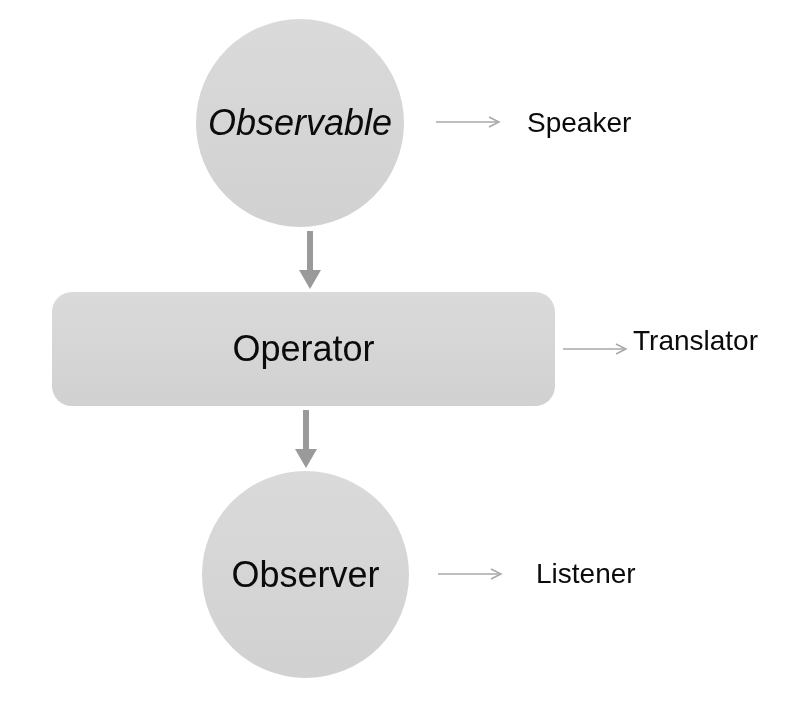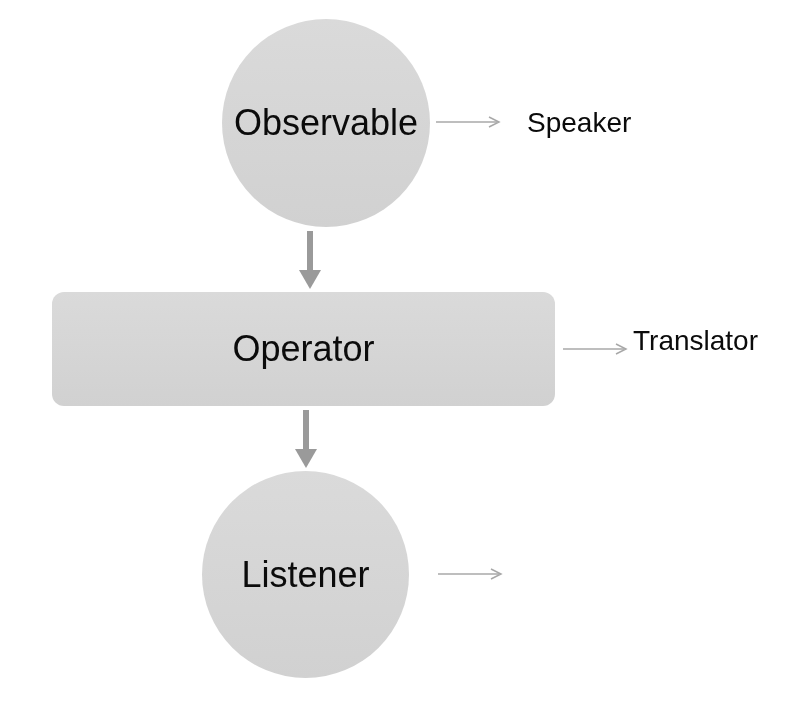--- a/index.html
+++ b/index.html
@@ -28,23 +28,23 @@
     display:flex;
     align-items:center;
     justify-content:center;
     background:linear-gradient(to bottom, var(--shape-fill-top), var(--shape-fill-bottom));
     font-size:36px;
     line-height:1;
     color:var(--text);
     text-align:center;
   }
   .node.circle{ border-radius:50%; }
-  .node.rect{ border-radius:12px; }
+  .node.rect{ border-radius:20px; }
 
-  .node-observable{ left:222px; top:19px;  width:208px; height:208px; }
+  .node-observable{ left:196px; top:19px;  width:208px; height:208px;font-style:italic; }
   .node-operator  { left:52px;  top:292px; width:503px; height:114px; }
   .node-observer  { left:202px; top:471px; width:207px; height:207px; }
 
   .flow-arrow{ position:absolute; display:block; }
   .flow-arrow-1{ left:298px; top:231px; }
   .flow-arrow-2{ left:294px; top:410px; }
 
   .annot-arrow{ position:absolute; display:block; }
   .annot-arrow-speaker   { left:436px; top:114px; }
   .annot-arrow-translator{ left:563px; top:341px; }
@@ -91,21 +91,22 @@
     <polyline points="53,3 63,8 53,13" fill="none" stroke="var(--annot-arrow)" stroke-width="1.5"></polyline>
   </svg>
   <div class="annot-label annot-label-translator">Translator</div>
 
   <svg class="flow-arrow flow-arrow-2" width="24" height="59" viewBox="0 0 24 59" aria-hidden="true">
     <rect x="9" y="0" width="6" height="41" fill="var(--flow-arrow)"></rect>
     <polygon points="1,39 23,39 12,58" fill="var(--flow-arrow)"></polygon>
   </svg>
 
   <div class="node circle node-observer">
-    <span>Listener</span>
+    <span>Observer</span>
   </div>
 
   <svg class="annot-arrow annot-arrow-listener" width="70" height="16" viewBox="0 0 70 16" aria-hidden="true">
     <line x1="0" y1="8" x2="61" y2="8" stroke="var(--annot-arrow)" stroke-width="1.5"></line>
     <polyline points="53,3 63,8 53,13" fill="none" stroke="var(--annot-arrow)" stroke-width="1.5"></polyline>
   </svg>
+  <div class="annot-label annot-label-listener">Listener</div>
 
 </div>
 
 </body></html>

